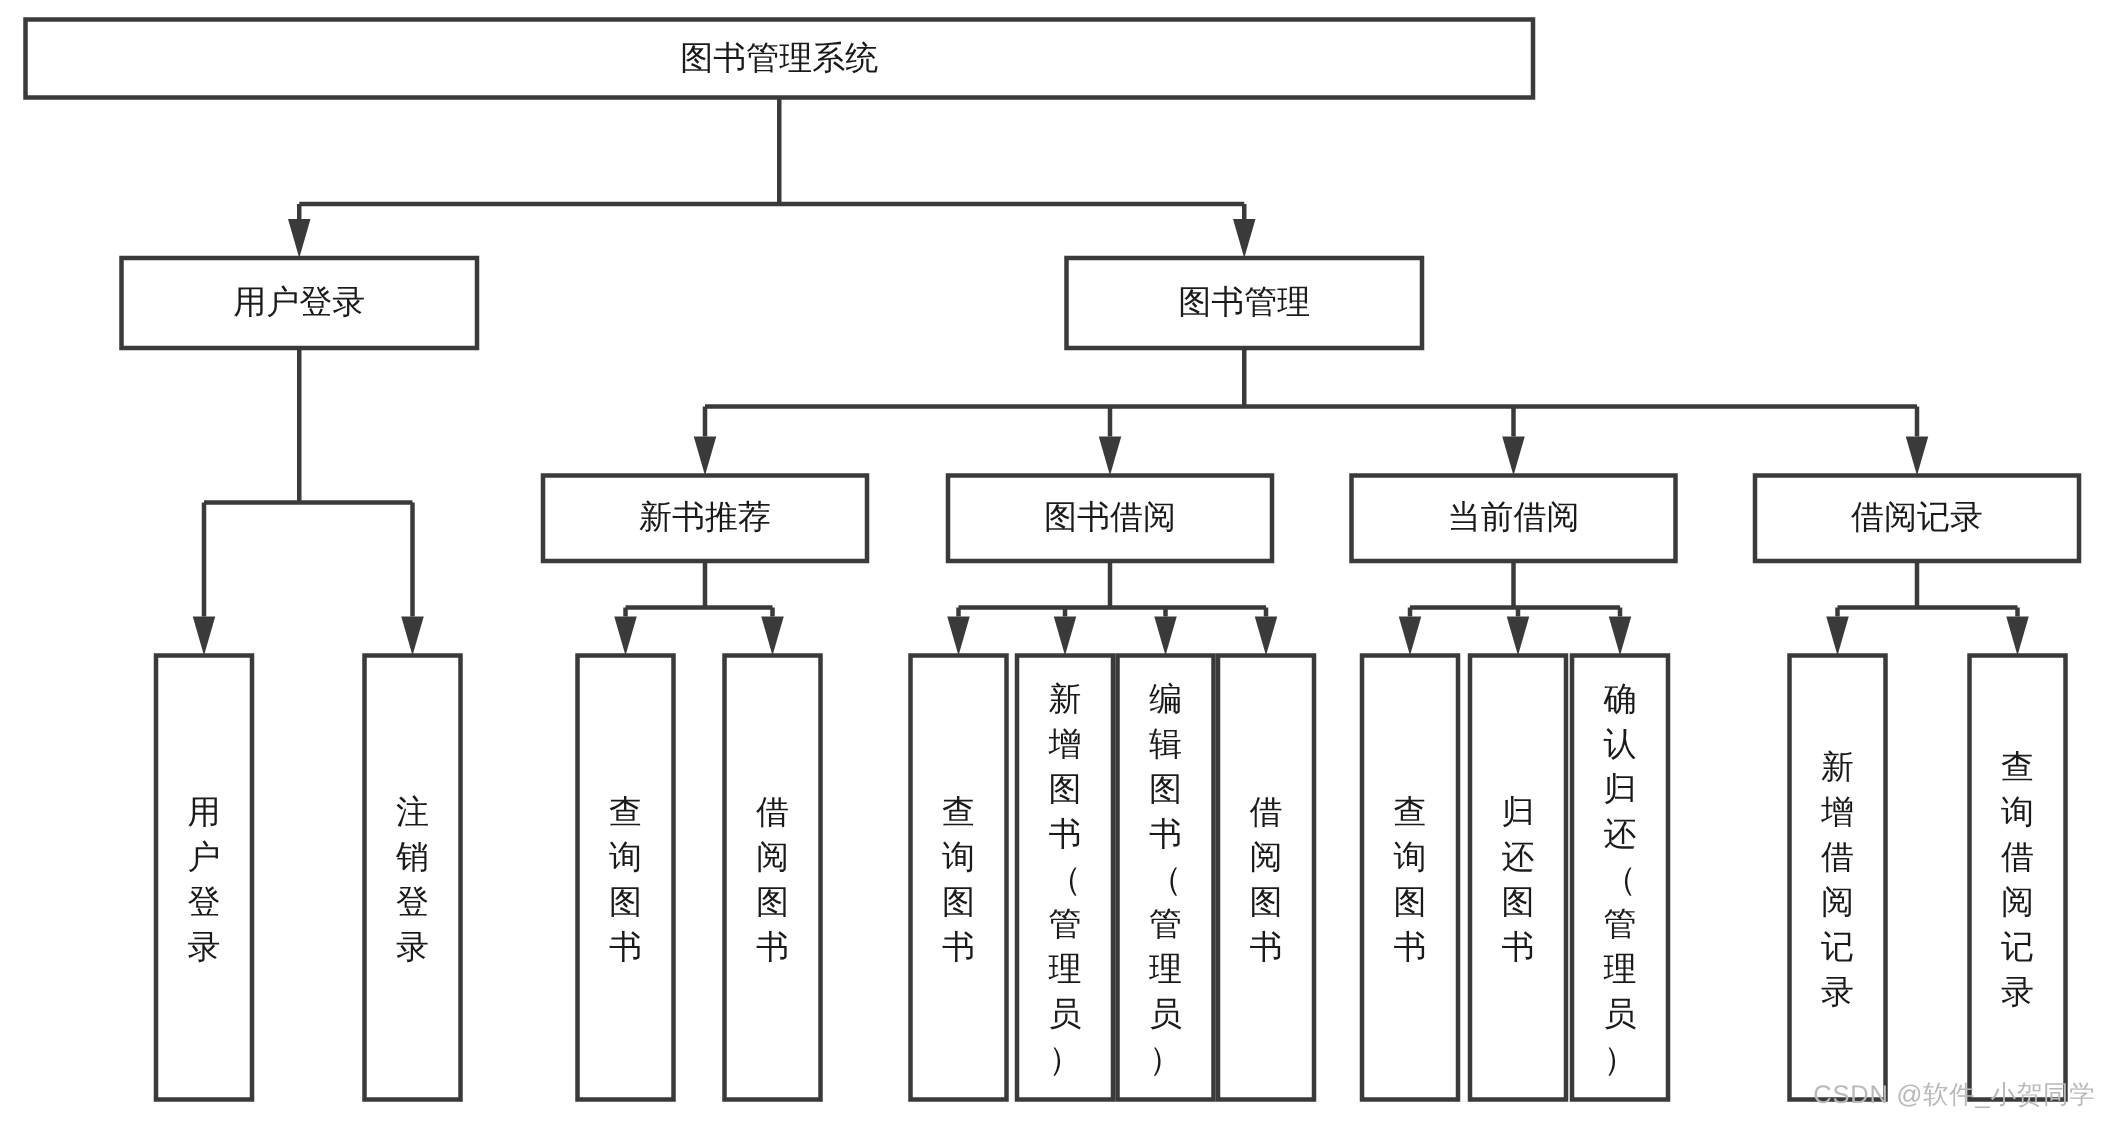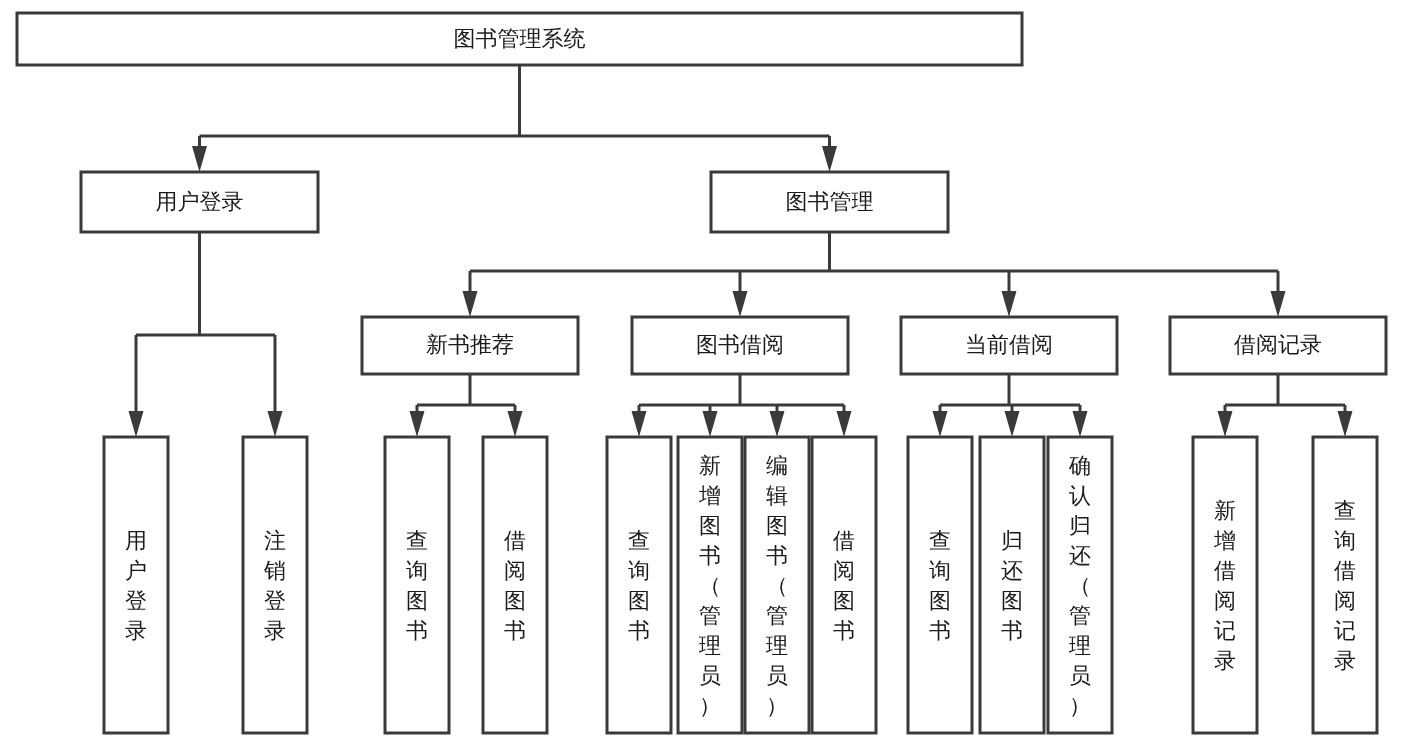--- a/index.html
+++ b/index.html
@@ -215,13 +215,14 @@
         <g>
           <rect x="1193" y="437" width="64" height="296" class="node-box"></rect>
           <text x="1225" y="518.4" class="node-label-v"><tspan x="1225" dy="0">新</tspan><tspan x="1225" dy="30">增</tspan><tspan x="1225" dy="30">借</tspan><tspan x="1225" dy="30">阅</tspan><tspan x="1225" dy="30">记</tspan><tspan x="1225" dy="30">录</tspan></text>
         </g>
         <g>
           <rect x="1313" y="437" width="64" height="296" class="node-box"></rect>
           <text x="1345" y="518.4" class="node-label-v"><tspan x="1345" dy="0">查</tspan><tspan x="1345" dy="30">询</tspan><tspan x="1345" dy="30">借</tspan><tspan x="1345" dy="30">阅</tspan><tspan x="1345" dy="30">记</tspan><tspan x="1345" dy="30">录</tspan></text>
         </g>
       </g>
   </svg>
+  <div class="watermark-text">CSDN @软件_小贺同学</div>
 </div>
 
 </body></html>

